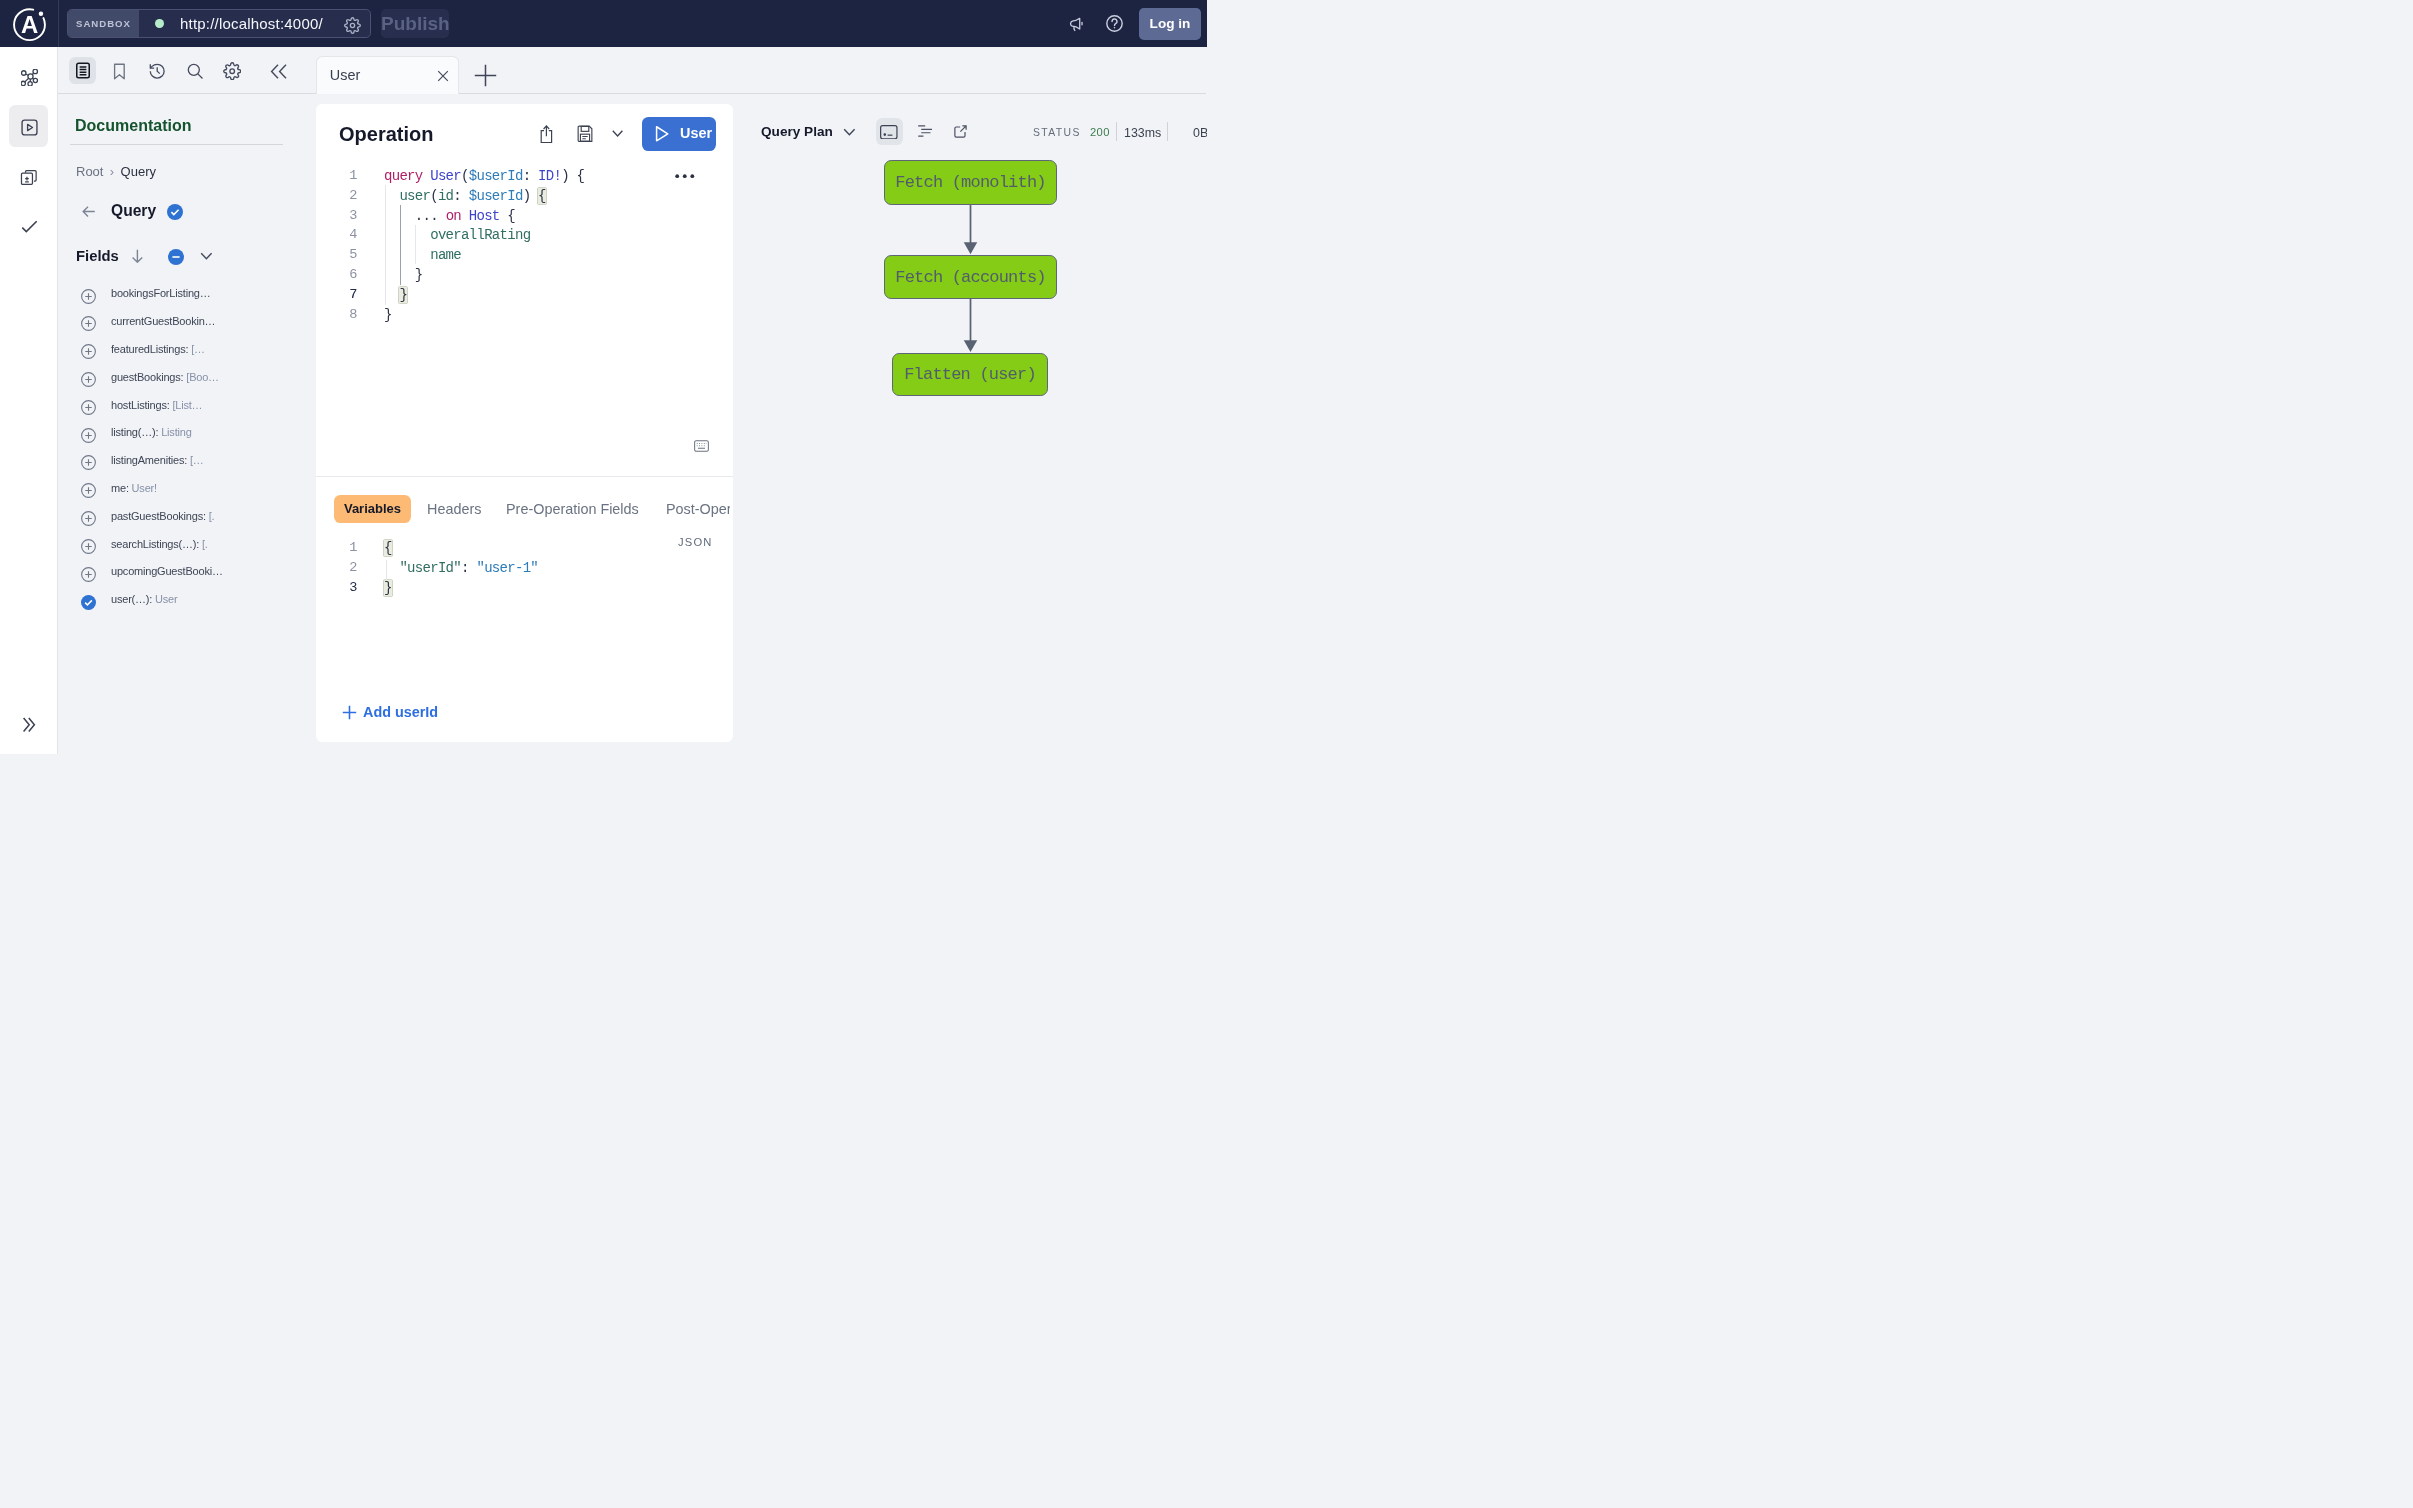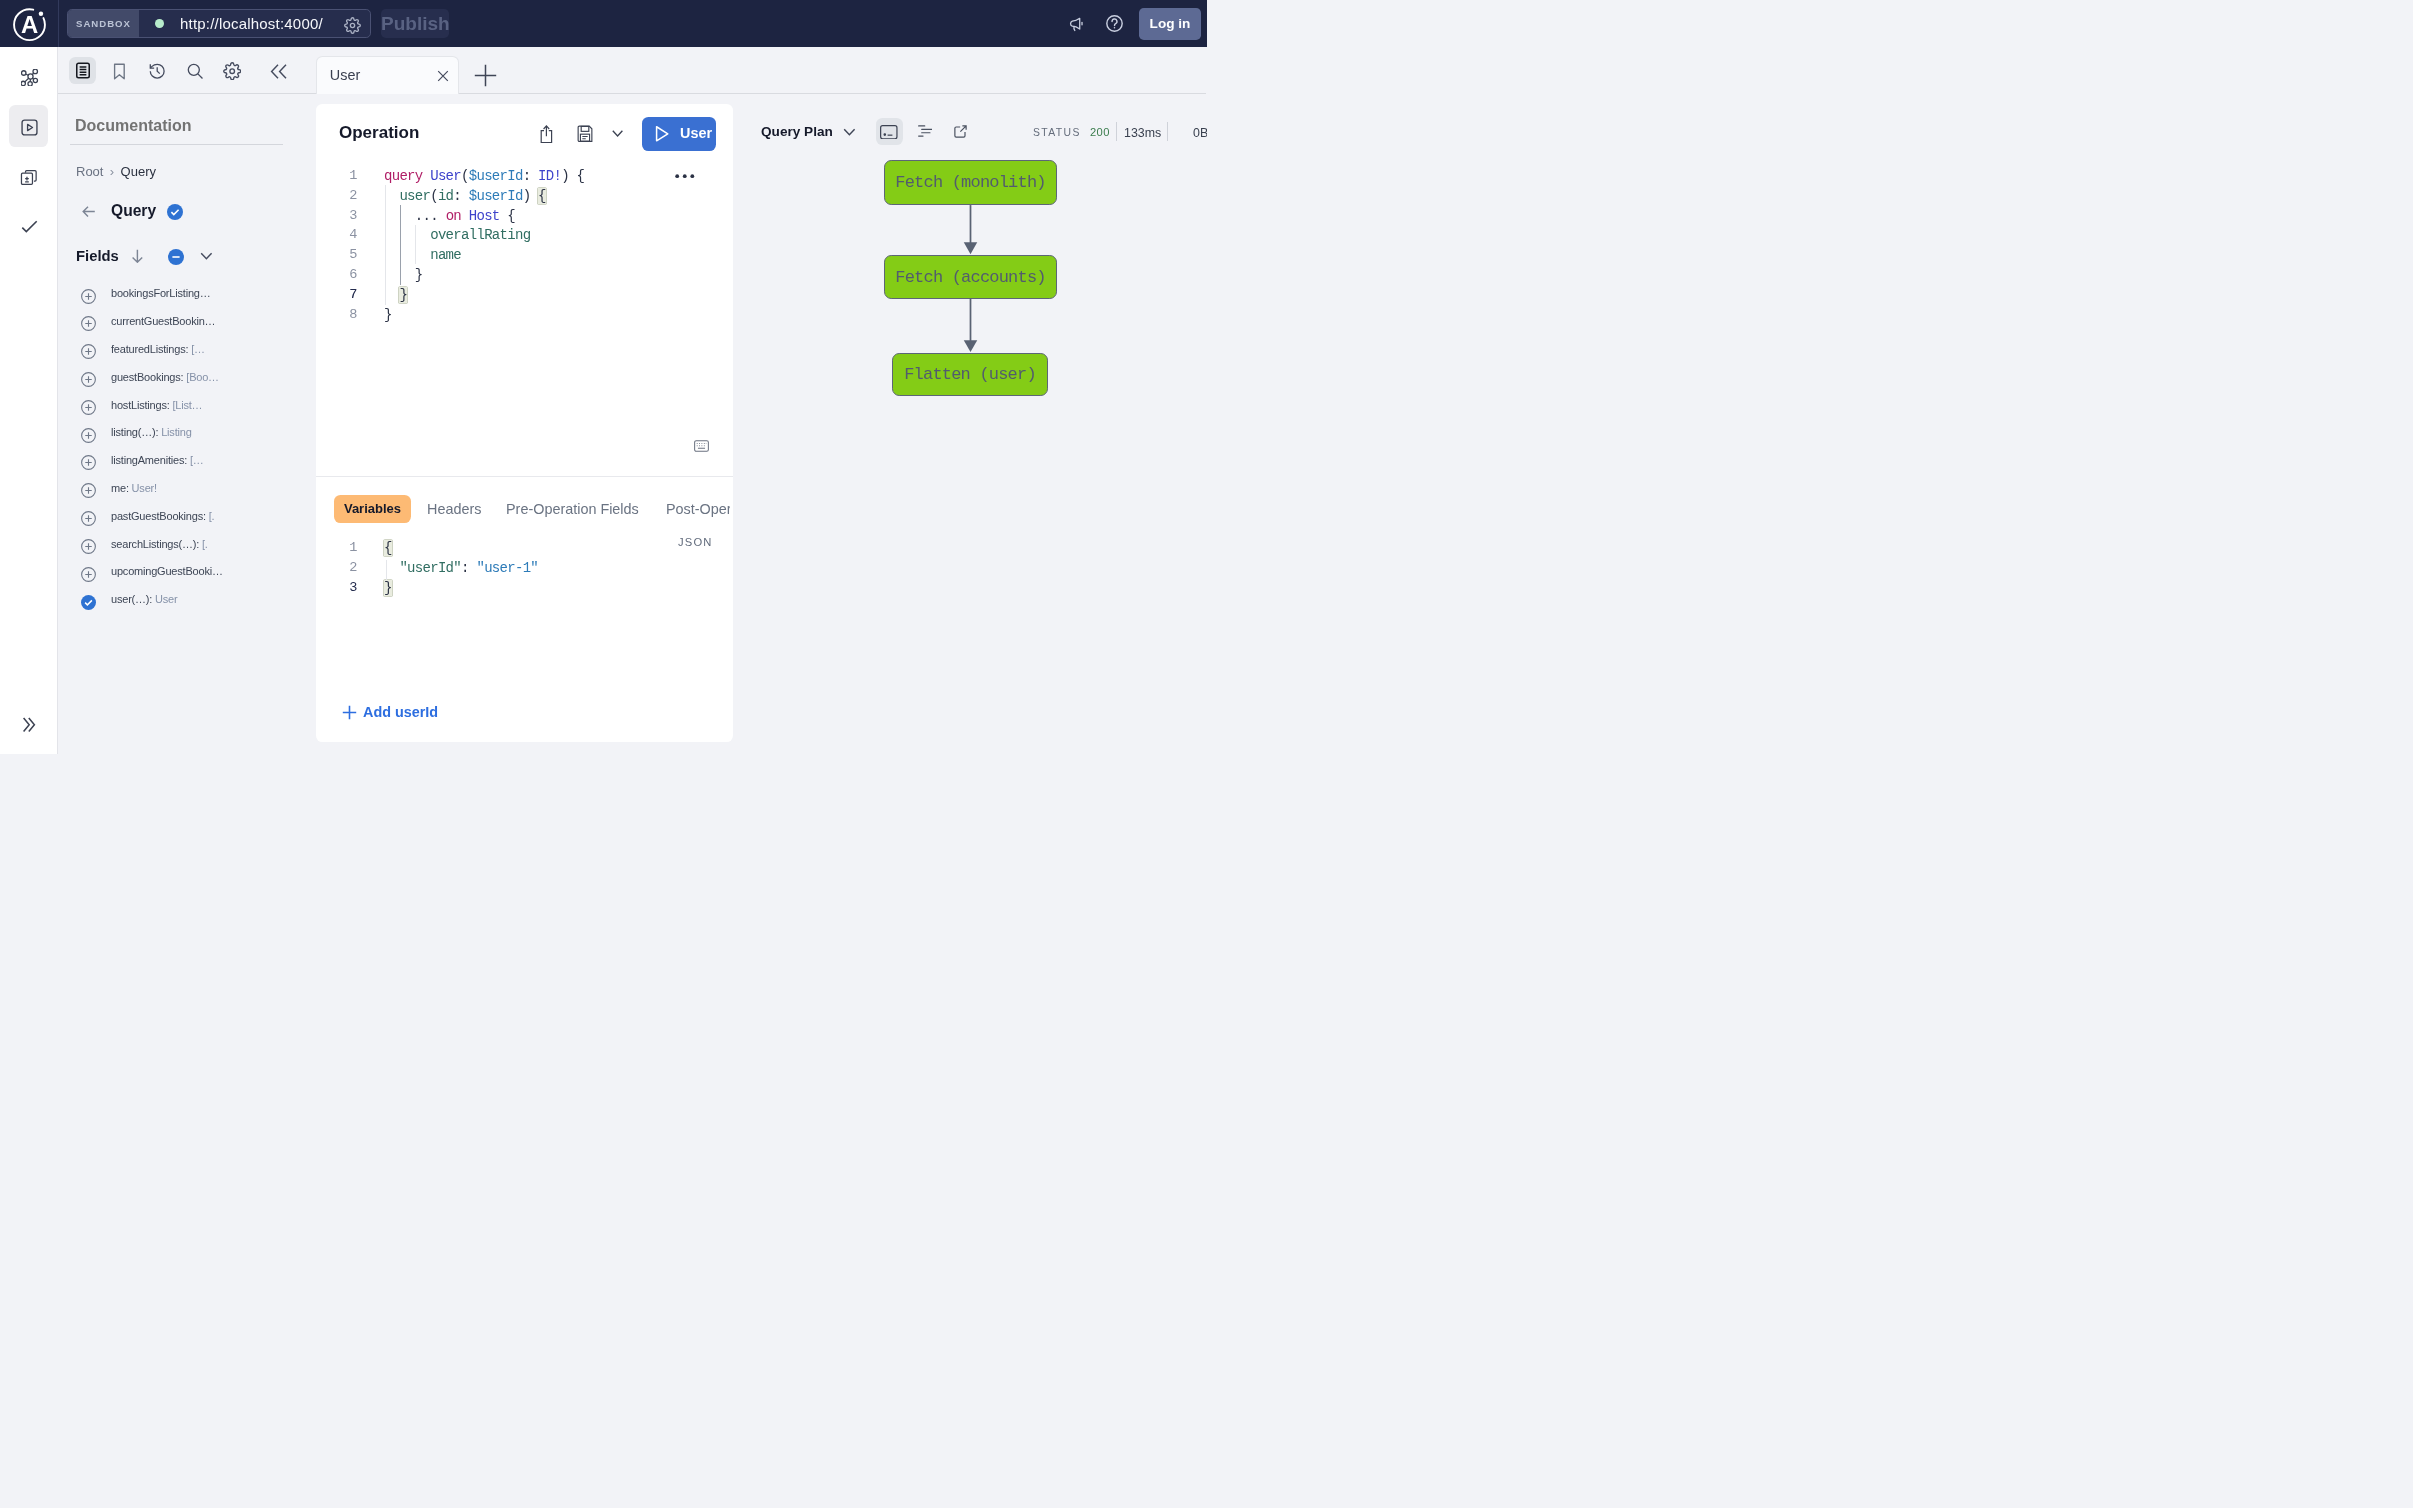--- a/index.html
+++ b/index.html
@@ -18,34 +18,34 @@
   
   #sidebar { position:absolute; left:0; top:47px; width:58px; height:707px; background:#ffffff; border-right:0.8px solid #e3e4e9; }
   #sb-chip { position:absolute; left:8.8px; top:58px; width:39px; height:42px; background:#ededf0; border-radius:6.4px; }
   
   #tabrow-divider { position:absolute; left:58px; top:93px; width:1148px; height:0.8px; background:#d9dbe0; }
   .iconchip { position:absolute; width:27px; height:27px; border-radius:6.4px; }
   #chip-doc { left:69px; top:57px; background:#dfe2e7; }
   #tab-user { position:absolute; left:316px; top:56px; width:143px; height:38px; background:#fafbfd; border:0.8px solid #e4e6ea; border-bottom:none; border-radius:6.4px 6.4px 0 0; }
   #tab-user .label { position:absolute; left:12.8px; top:10px; font-size:14.4px; color:#3a4050; }
   
-  #doc-title { position:absolute; left:75px; top:117px; font-size:16px; font-weight:700; color:#737373; }
+  #doc-title { position:absolute; left:75px; top:117px; font-size:16px; font-weight:700; color:#14532d; }
   #doc-hr { position:absolute; left:70px; top:144px; width:213px; height:0.8px; background:#d4d6dc; }
   #crumbs { position:absolute; left:76px; top:164px; font-size:13px; color:#6a7282; }
   #crumbs b { color:#2b3140; font-weight:400; }
   #crumbs .sep { color:#8a92a0; padding:0 6.4px; }
   #query-head { position:absolute; left:111px; top:202px; font-size:15.6px; font-weight:700; color:#15192a; }
   #fields-head { position:absolute; left:76px; top:248px; font-size:14.8px; font-weight:700; color:#15192a; }
   .bluecircle { position:absolute; width:16px; height:16px; border-radius:50%; background:#2e72d2; }
   .fieldrow { position:absolute; left:111px; width:201px; overflow:hidden; white-space:nowrap; font-family:Liberation Sans, sans-serif; font-size:11px; letter-spacing:-0.2px; color:#3d4555; }
   .fieldrow .t { color:#8591a8; }
   .pluscirc { position:absolute; left:81px; width:15px; height:15px; }
   
   #card { position:absolute; left:316px; top:104px; width:417px; height:638px; background:#ffffff; border-radius:6.4px; }
-  #op-title { position:absolute; left:339px; top:123px; font-size:17px; font-weight:700; color:#15192a; }
+  #op-title { position:absolute; left:339px; top:123px; font-size:20px; font-weight:700; color:#15192a; }
   #runbtn { position:absolute; left:642px; top:117px; width:74px; height:34px; background:#3a70d2; border-radius:6.4px; }
   #runbtn span { position:absolute; left:38px; top:8px; color:#fff; font-size:14.4px; font-weight:700; }
   .gutter { position:absolute; width:21px; text-align:right; font-family:"Liberation Mono",monospace; font-size:13.6px; letter-spacing:-0.4px; color:#8b92a2; }
   .codeline { position:absolute; left:384px; font-family:"Liberation Mono",monospace; font-size:14px; letter-spacing:-0.7px; white-space:pre; color:#2b3245; }
   .k { color:#b01e66; } 
   .d { color:#3d43cb; } 
   .v { color:#2d7bb8; } 
   .p { color:#316e62; } 
   .guide { position:absolute; width:0.8px; background:#e4e6ea; }
   .brkt { background:#e9ecdf; box-shadow:0 0 0 0.8px #c2c8b4; border-radius:0.8px; }

